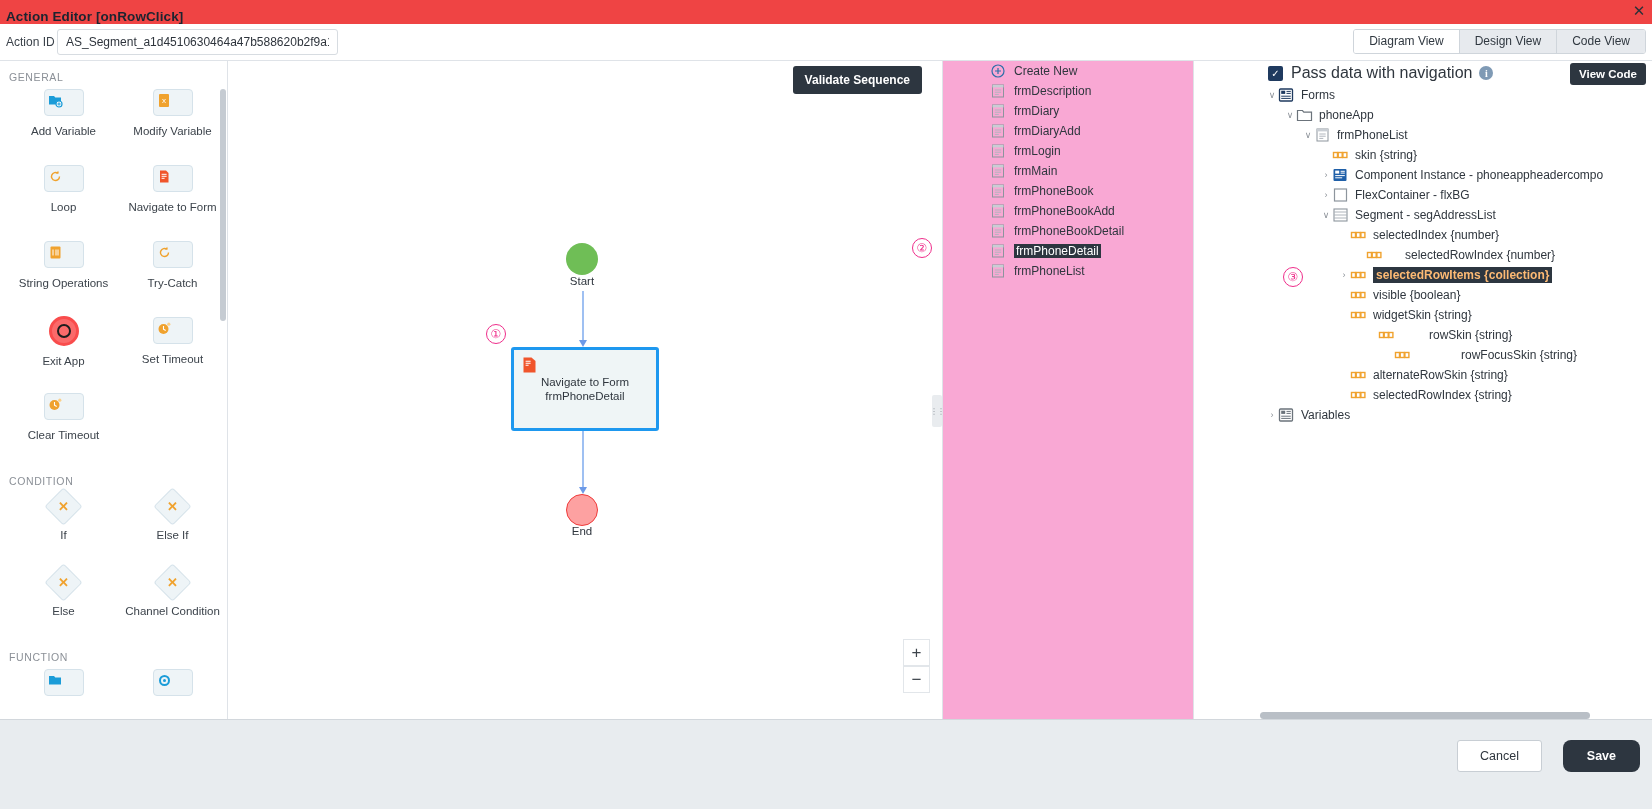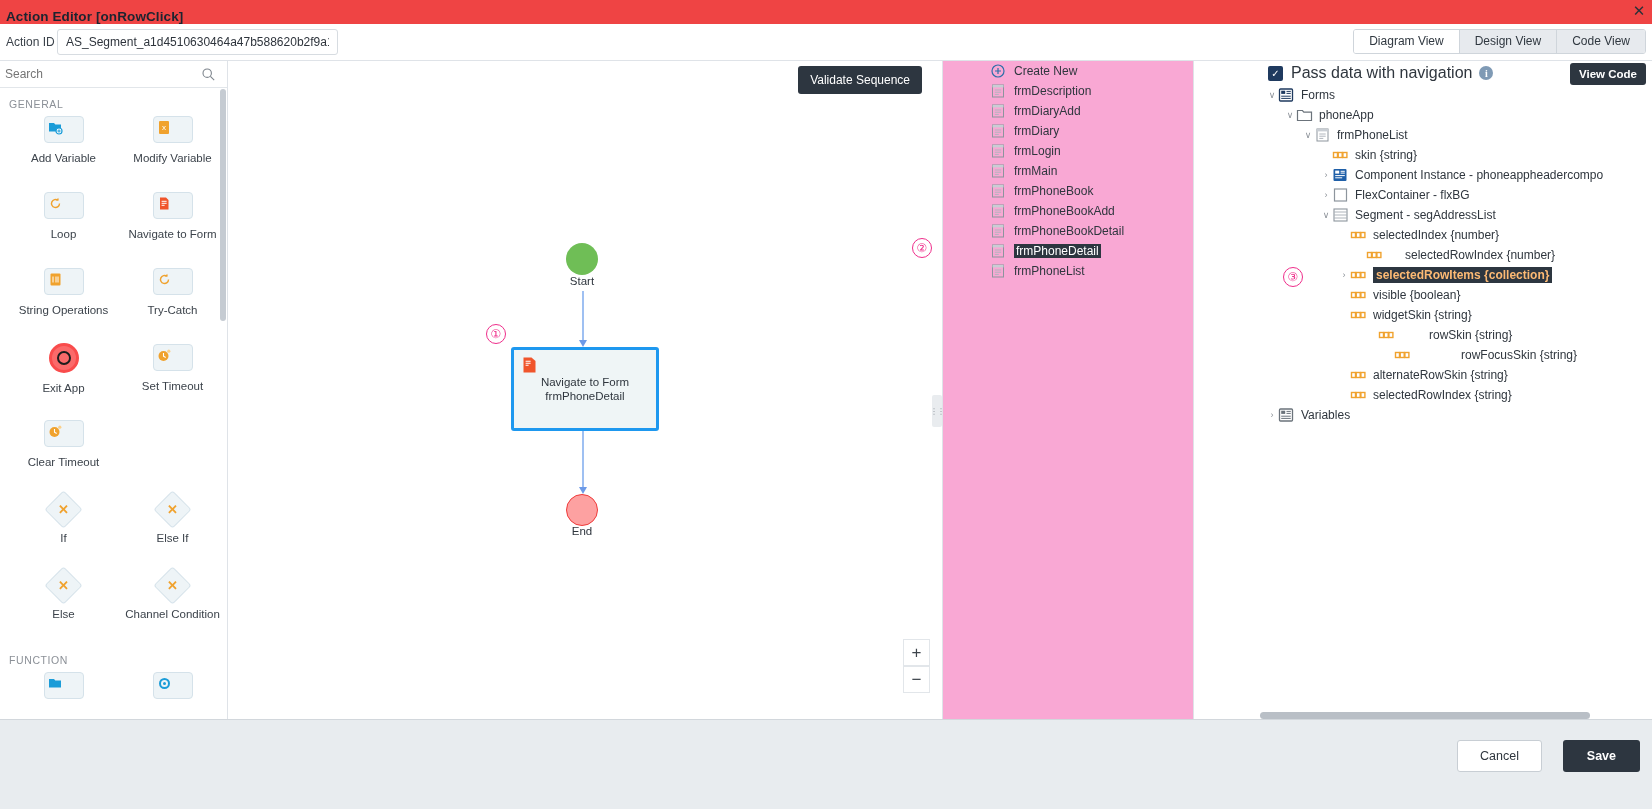--- a/index.html
+++ b/index.html
@@ -172,21 +172,21 @@
   
   .canvas {
     position: absolute; left: 228px; top: 61px;
     width: 714px; height: 658px;
     background: #ffffff;
     overflow: hidden;
   }
   .validate-btn {
     position: absolute; right: 20px; top: 5px;
     background: #2d3640; color: #ffffff;
-    font-size: 12px; font-weight: normal;
+    font-size: 12px; font-weight: bold;
     padding: 7px 12px;
     border-radius: 3px;
     cursor: pointer;
   }
   .node-start {
     position: absolute; left: 338px; top: 182px;
     width: 32px; height: 32px; border-radius: 50%;
     background: #6fbe56;
   }
   .label-start {
@@ -365,21 +365,21 @@
     position: absolute; right: 110px; top: 20px;
     background: #ffffff; color: #2f363e;
     border: 1px solid #c8ced4; border-radius: 3px;
     font-size: 12.5px;
     padding: 8px 22px;
     cursor: pointer;
   }
   .btn-save {
     position: absolute; right: 12px; top: 20px;
     background: #2d3640; color: #ffffff;
-    border-radius: 3px;
+    border-radius: 8px;
     font-size: 12.5px; font-weight: bold;
     padding: 9px 24px;
     cursor: pointer;
   }
 
   
   .marker {
     position: absolute;
     width: 20px; height: 20px;
     border: 1.6px solid #ef2e8b; border-radius: 50%;
@@ -403,29 +403,20 @@
     <div class="lbl">Action ID</div>
     <input class="field" value="AS_Segment_a1d4510630464a47b588620b2f9a1514" style="">
     <div class="viewtoggle">
       <div class="vt active">Diagram View</div>
       <div class="vt">Design View</div>
       <div class="vt">Code View</div>
     </div>
   </div>
 
   <div class="palette">
-    <div class="searchbar">
-      <input placeholder="Search" style="">
-      <span class="sicon">
-        <svg width="13" height="13" viewBox="0 0 13 13">
-            <circle cx="5.2" cy="5.2" r="4.2" fill="none" stroke="#7d848c" stroke-width="1.1"></circle>
-            <line x1="8.4" y1="8.4" x2="12.2" y2="12.2" stroke="#7d848c" stroke-width="1.1"></line>
-          </svg>
-      </span>
-    </div>
 
     <div class="sectlabel">GENERAL</div>
     <div class="grid">
       <div class="cell">
         <div class="tile">
           <span class="gl">
             <svg width="15" height="15" viewBox="0 0 15 15">
                 <path d="M1 3h5l1.3 1.6H13v7H1z" fill="#1b9cd8"></path>
                 <circle cx="11" cy="11" r="3" fill="#fff" stroke="#1b9cd8" stroke-width="1.2"></circle>
                 <path d="M11 9.3v3.4M9.3 11h3.4" stroke="#1b9cd8" stroke-width="1"></path>
@@ -514,20 +505,21 @@
                 <circle cx="6.5" cy="8" r="5" fill="#f0a22e"></circle>
                 <path d="M6.5 5v3.2l2.2 1.3" stroke="#fff" stroke-width="1.1" fill="none"></path>
                 <circle cx="11.8" cy="3.2" r="1.6" fill="#fbd08a"></circle>
               </svg>
           </span>
         </div>
         <div class="celllabel">Clear Timeout</div>
       </div>
     </div>
 
+    <div class="sectlabel">CONDITION</div>
     <div class="grid">
       <div class="cell">
         <div class="diamond">
             <span class="x">✕</span>
           </div>
         <div class="celllabel">If</div>
       </div>
       <div class="cell">
         <div class="diamond">
             <span class="x">✕</span>
@@ -636,29 +628,29 @@
               <path d="M4.8 6h6.4M4.8 8.2h6.4M4.8 10.4h4" stroke="#b0b6bd" stroke-width="1"></path>
             </svg></span>
           <span class="fname">frmDescription</span>
         </div>
         <div class="formrow">
           <span class="fi"><svg width="16" height="14" viewBox="0 0 16 14">
               <rect x="2.5" y="1" width="11" height="12" fill="none" stroke="#8d959d" stroke-width="1"></rect>
               <rect x="2.5" y="1" width="11" height="2.4" fill="#c9ced4"></rect>
               <path d="M4.8 6h6.4M4.8 8.2h6.4M4.8 10.4h4" stroke="#b0b6bd" stroke-width="1"></path>
             </svg></span>
+          <span class="fname">frmDiary</span>
+        </div>
+        <div class="formrow">
+          <span class="fi"><svg width="16" height="14" viewBox="0 0 16 14">
+              <rect x="2.5" y="1" width="11" height="12" fill="none" stroke="#8d959d" stroke-width="1"></rect>
+              <rect x="2.5" y="1" width="11" height="2.4" fill="#c9ced4"></rect>
+              <path d="M4.8 6h6.4M4.8 8.2h6.4M4.8 10.4h4" stroke="#b0b6bd" stroke-width="1"></path>
+            </svg></span>
           <span class="fname">frmDiaryAdd</span>
-        </div>
-        <div class="formrow">
-          <span class="fi"><svg width="16" height="14" viewBox="0 0 16 14">
-              <rect x="2.5" y="1" width="11" height="12" fill="none" stroke="#8d959d" stroke-width="1"></rect>
-              <rect x="2.5" y="1" width="11" height="2.4" fill="#c9ced4"></rect>
-              <path d="M4.8 6h6.4M4.8 8.2h6.4M4.8 10.4h4" stroke="#b0b6bd" stroke-width="1"></path>
-            </svg></span>
-          <span class="fname">frmDiary</span>
         </div>
         <div class="formrow">
           <span class="fi"><svg width="16" height="14" viewBox="0 0 16 14">
               <rect x="2.5" y="1" width="11" height="12" fill="none" stroke="#8d959d" stroke-width="1"></rect>
               <rect x="2.5" y="1" width="11" height="2.4" fill="#c9ced4"></rect>
               <path d="M4.8 6h6.4M4.8 8.2h6.4M4.8 10.4h4" stroke="#b0b6bd" stroke-width="1"></path>
             </svg></span>
           <span class="fname">frmLogin</span>
         </div>
         <div class="formrow">

